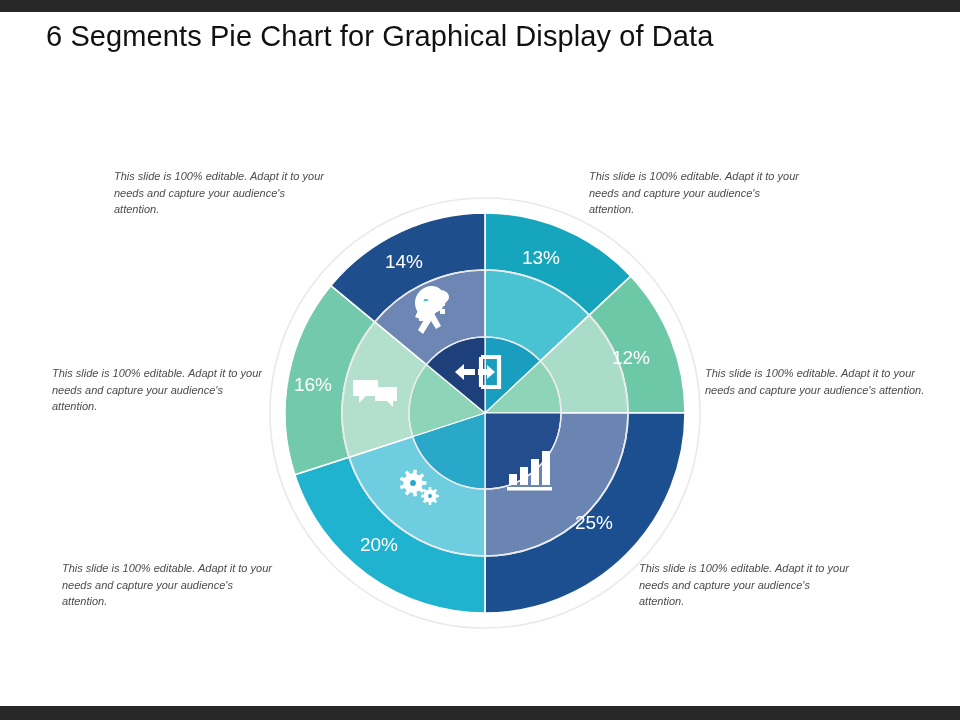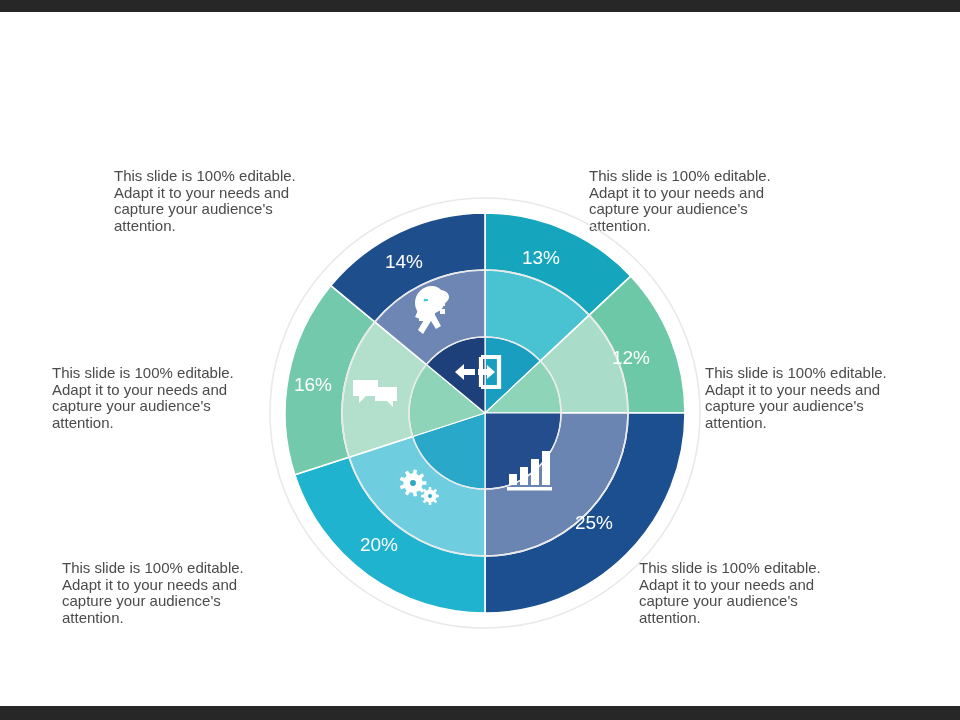--- a/index.html
+++ b/index.html
@@ -28,21 +28,22 @@
     width:880px;
     font-size:29px;
     font-weight:400;
     color:#111111;
     letter-spacing:0.1px;
     white-space:nowrap;
     font-family:"Liberation Sans", sans-serif;
   }
   .note{
     position:absolute;
-    font-size:15px;
+    font-style:italic;
+    font-size:11px;
     line-height:16.5px;
     color:#4b4b4b;
     font-family:"Liberation Sans", sans-serif;
   }
   .note-tl{ left:114px; top:168px; width:215px; }
   .note-tr{ left:589px; top:168px; width:215px; }
   .note-ml{ left:52px;  top:365px; width:215px; }
   .note-mr{ left:705px; top:365px; width:220px; }
   .note-bl{ left:62px;  top:560px; width:215px; }
   .note-br{ left:639px; top:560px; width:215px; }
@@ -67,20 +68,21 @@
   .icon{ fill:#ffffff; }
 </style>
 </head>
 <body>
 
 <div id="slide">
 
   <div class="topbar"></div>
   <div class="bottombar"></div>
 
+  <div class="slide-title">6 Segments Pie Chart for Graphical Display of Data</div>
 
   <div class="note note-tl">This slide is 100% editable. Adapt it to your needs and capture your audience's attention.</div>
   <div class="note note-tr">This slide is 100% editable. Adapt it to your needs and capture your audience's attention.</div>
   <div class="note note-ml">This slide is 100% editable. Adapt it to your needs and capture your audience's attention.</div>
   <div class="note note-mr">This slide is 100% editable. Adapt it to your needs and capture your audience's attention.</div>
   <div class="note note-bl">This slide is 100% editable. Adapt it to your needs and capture your audience's attention.</div>
   <div class="note note-br">This slide is 100% editable. Adapt it to your needs and capture your audience's attention.</div>
 
   <div id="chart-wrap">
     <svg id="pie-svg" width="440" height="440" viewBox="0 0 440 440">

